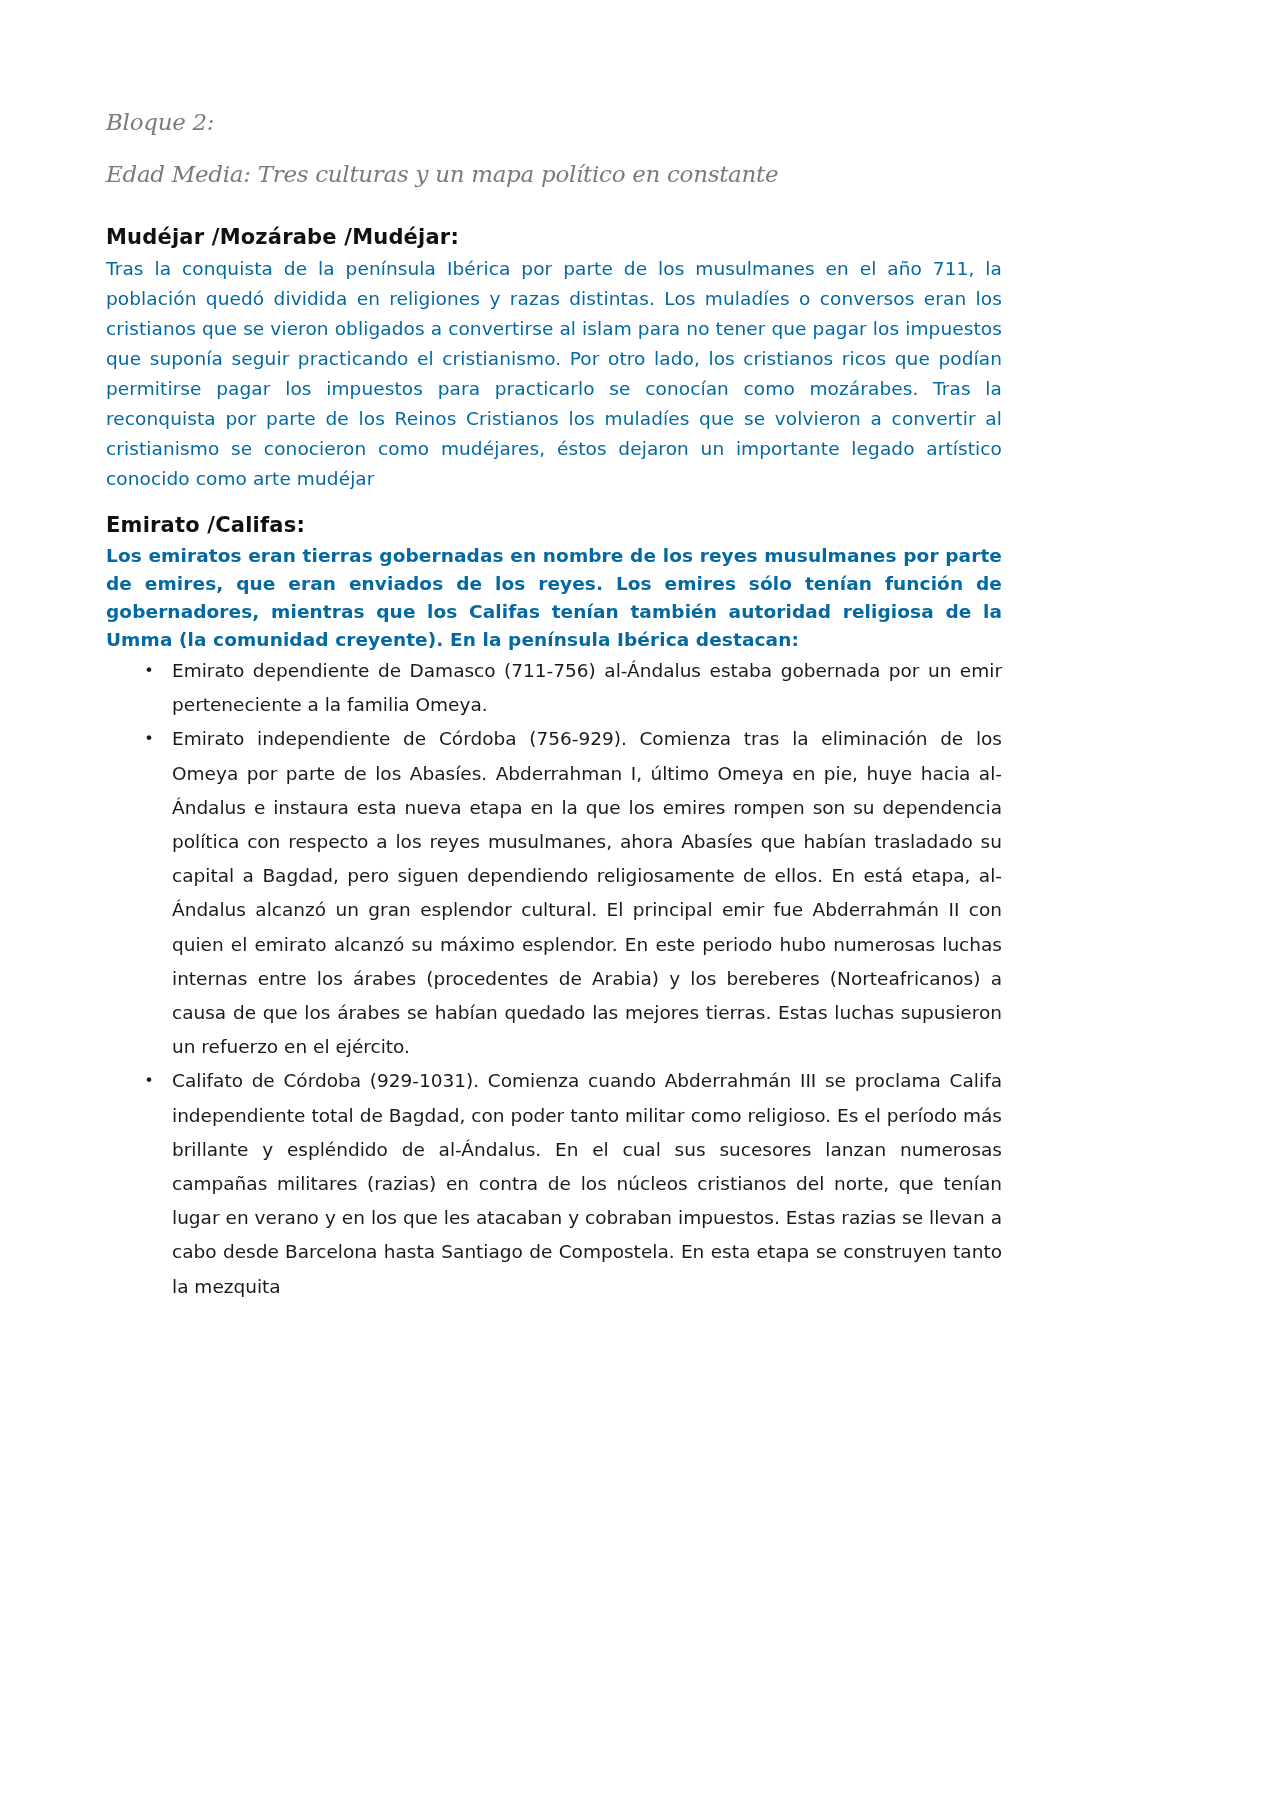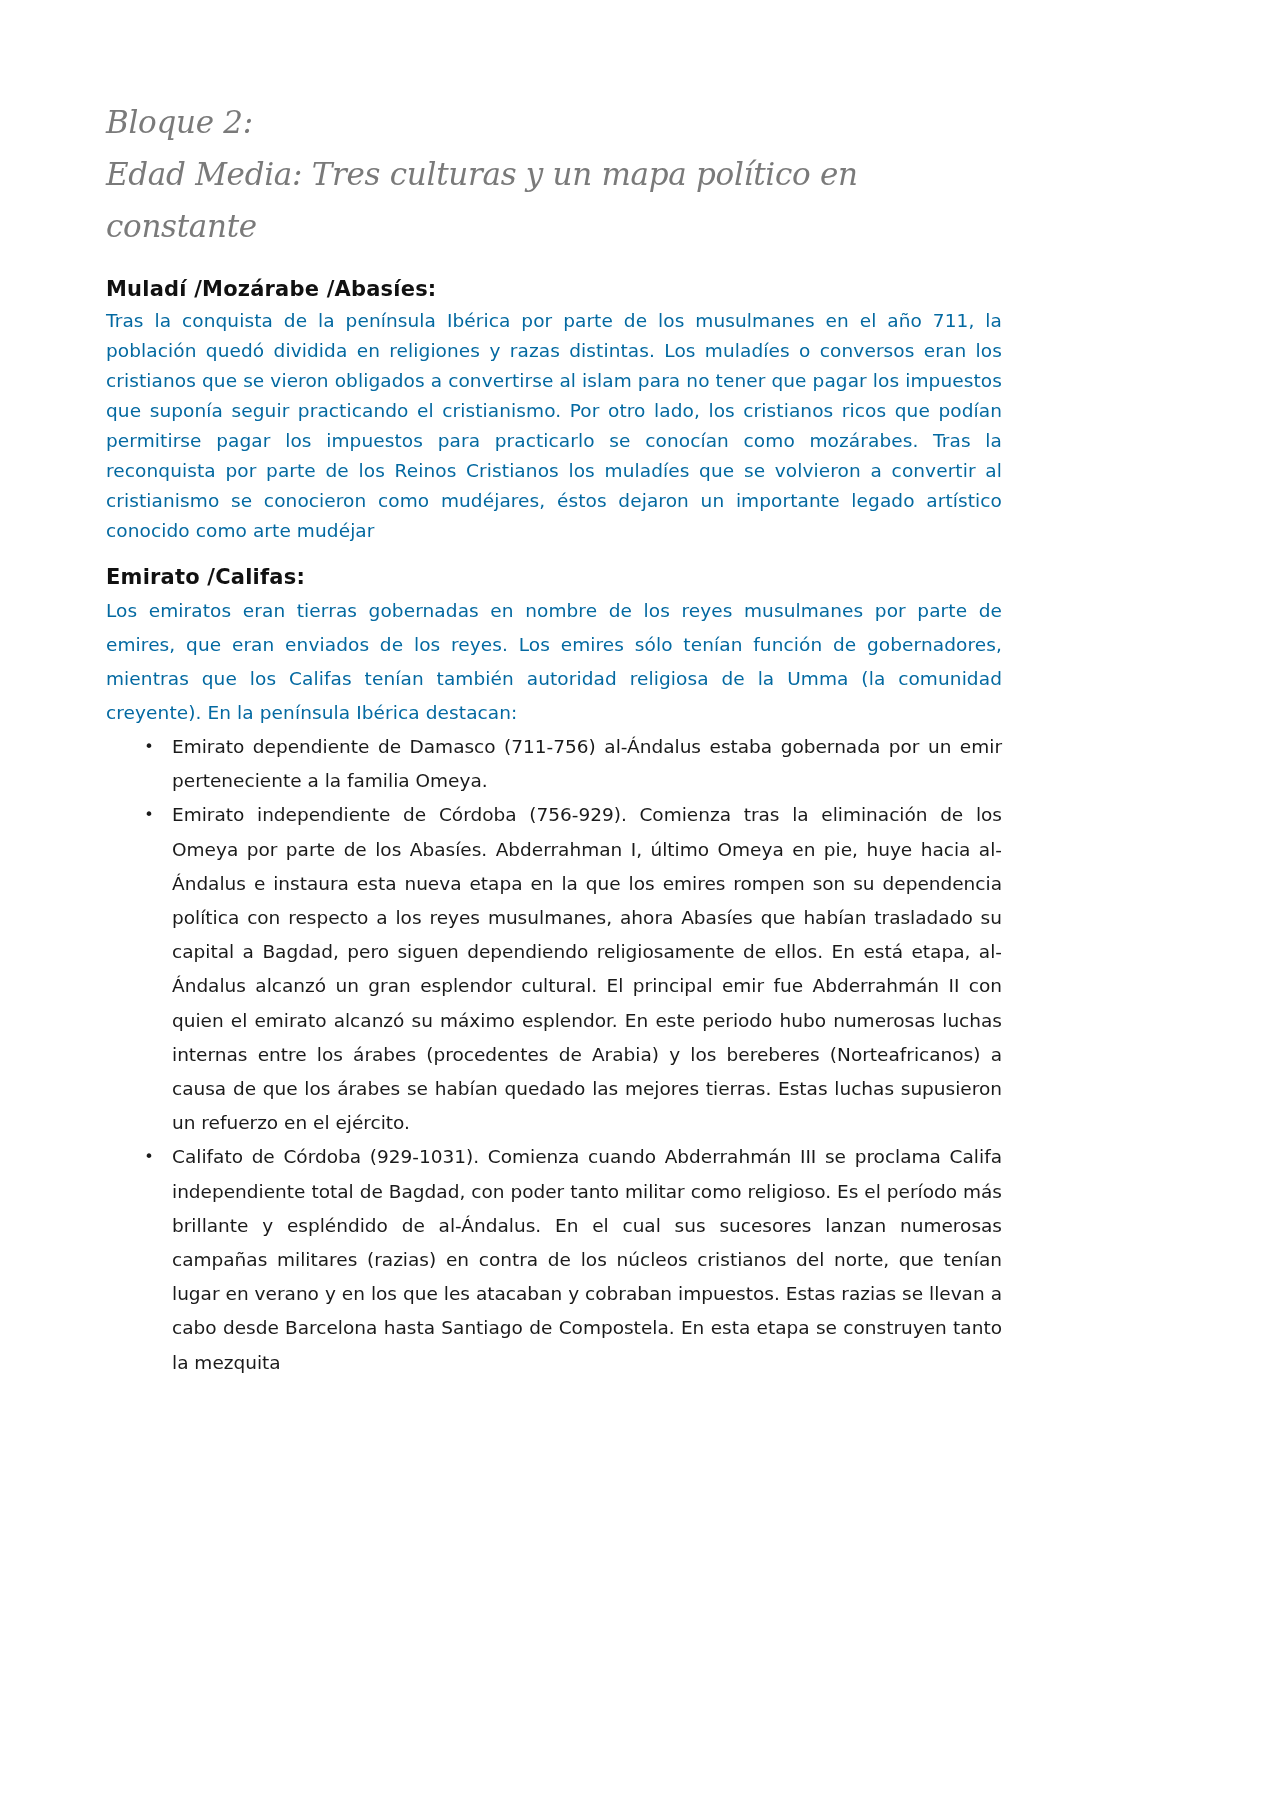--- a/index.html
+++ b/index.html
@@ -16,21 +16,21 @@
     .page {
       position: absolute;
       left: 106px;
       top: 96px;
       width: 896px;
     }
     .title {
       font-family: "DejaVu Serif", "Liberation Serif", serif;
       font-style: italic;
       color: #7a7a7a;
-      font-size: 31px;
+      font-size: 23px;
       line-height: 52px;
       margin: 0;
       font-weight: normal;
       letter-spacing: -0.3px;
     }
     .title span { display: block; }
     .heading {
       font-family: "DejaVu Sans", sans-serif;
       font-weight: bold;
       font-size: 21px;
@@ -42,21 +42,21 @@
     .h2 { margin-top: 14px; line-height: 34px; }
     .para {
       font-family: "DejaVu Sans", sans-serif;
       font-size: 18.5px;
       color: #0369a1;
       text-align: justify;
       margin: 0;
       letter-spacing: 0.1px;
     }
     .p1 { line-height: 30px; }
-    .p2 { line-height: 34px; }
+    .p2 { line-height: 28px; font-weight: bold; }
     ul.bullets {
       list-style: none;
       margin: 0;
       padding: 0 0 0 66px;
       font-family: "DejaVu Sans", sans-serif;
       font-size: 18.5px;
       color: #1a1a1a;
       line-height: 34.2px;
     }
     ul.bullets li {
@@ -75,21 +75,21 @@
 </head>
 <body>
 
 <div class="page">
   <h1 class="title">
     <span>Bloque 2:</span>
     <span>Edad Media: Tres culturas y un mapa político en constante</span>
   </h1>
 
   <section>
-    <h2 class="heading h1">Muladí /Mozárabe /Abasíes:</h2>
+    <h2 class="heading h1">Mudéjar /Mozárabe /Mudéjar:</h2>
     <p class="para p1">Tras la conquista de la península Ibérica por parte de los musulmanes en el año 711, la población quedó dividida en religiones y razas distintas. Los muladíes o conversos eran los cristianos que se vieron obligados a convertirse al islam para no tener que pagar los impuestos que suponía seguir practicando el cristianismo. Por otro lado, los cristianos ricos que podían permitirse pagar los impuestos para practicarlo se conocían como mozárabes. Tras la reconquista por parte de los Reinos Cristianos los muladíes que se volvieron a convertir al cristianismo se conocieron como mudéjares, éstos dejaron un importante legado artístico conocido como arte mudéjar</p>
   </section>
 
   <section>
     <h2 class="heading h2">Emirato /Califas:</h2>
     <p class="para p2">Los emiratos eran tierras gobernadas en nombre de los reyes musulmanes por parte de emires, que eran enviados de los reyes. Los emires sólo tenían función de gobernadores, mientras que los Califas tenían también autoridad religiosa de la Umma (la comunidad creyente). En la península Ibérica destacan:</p>
     <ul class="bullets">
       <li>
         <span class="bullet">•</span>
         <span>Emirato dependiente de Damasco (711-756) al-Ándalus estaba gobernada por un emir perteneciente a la familia Omeya.</span>

